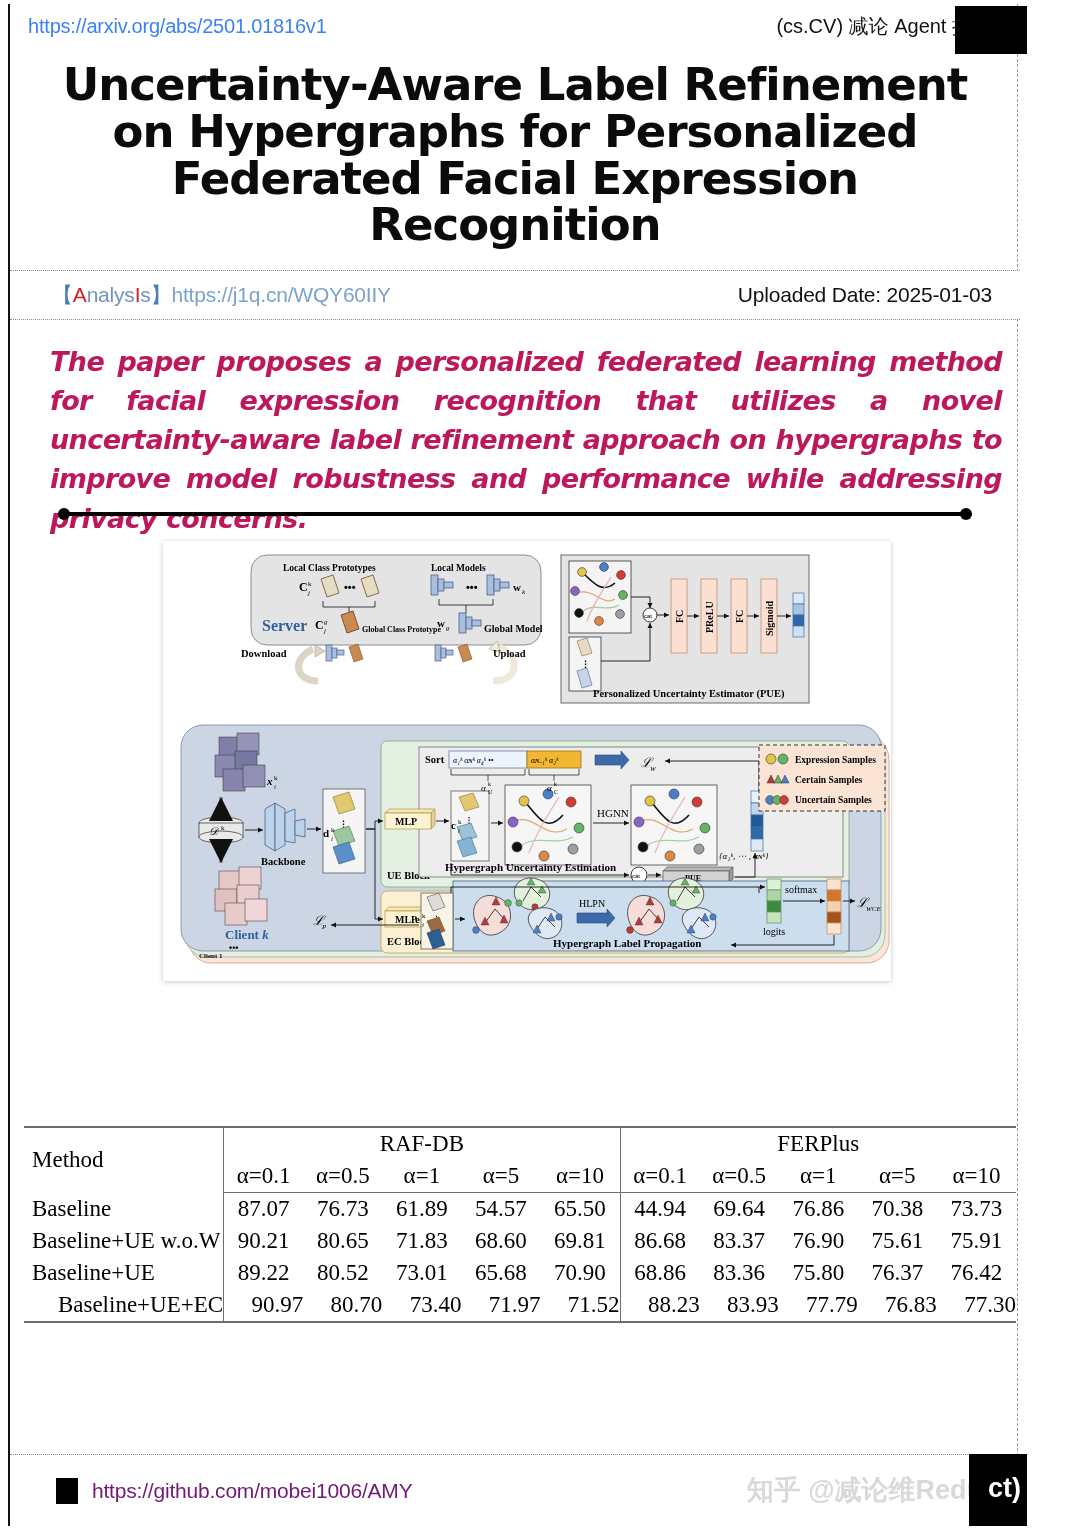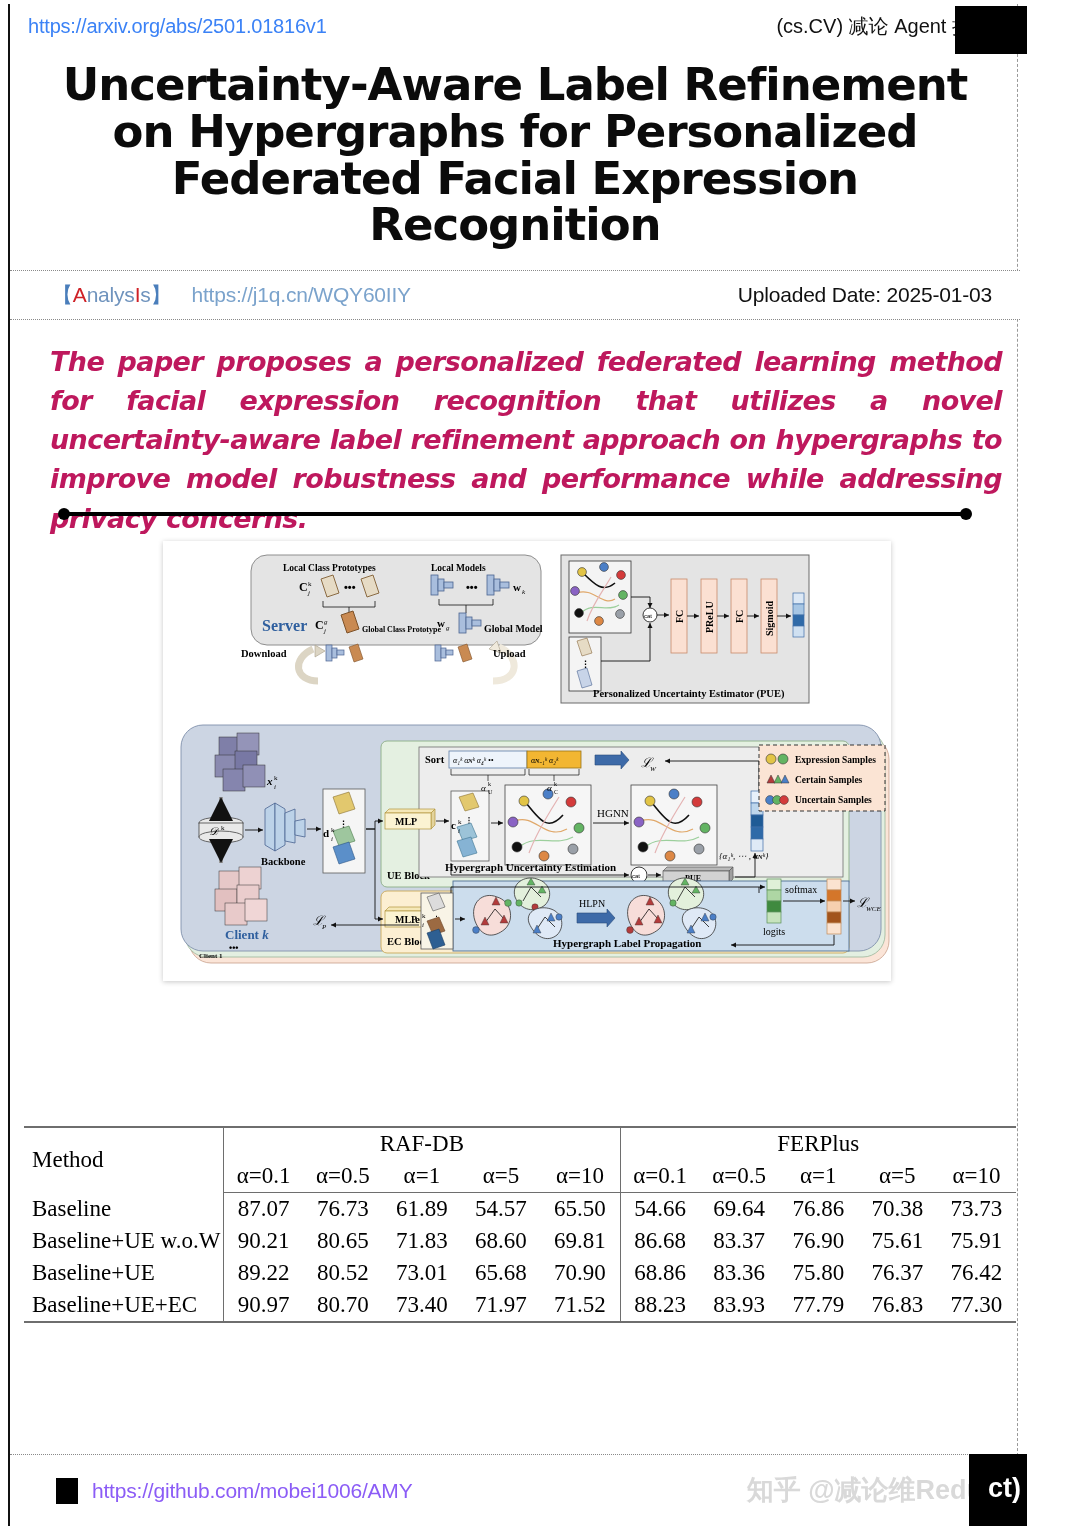--- a/index.html
+++ b/index.html
@@ -72,21 +72,21 @@
     box-sizing: border-box;
     display: flex; align-items: center;
     justify-content: space-between;
     padding: 0 22px 0 42px;
     background: #fff;
   }
   .analysis-left { font-size: 21px; letter-spacing: -0.2px; }
   .br-b { color: #4a7ebb; }
   .an-blue { color: #6f93bd; }
   .an-red  { color: #cf2127; }
-  .analysis-url { color: #7ba3cc; margin-left: 20px; }
+  .analysis-url { color: #7ba3cc; margin-left: 0; }
   .uploaded { font-size: 21px; color: #111; letter-spacing: -0.2px; margin-right: 6px;}
   
   .abstract {
     position: absolute; left: 40px; top: 338px;
     width: 952px;
     font-family: "DejaVu Sans", sans-serif;
     font-style: italic; font-weight: bold;
     font-size: 27px;
     line-height: 1.45;
     text-align: justify;
@@ -117,40 +117,40 @@
   table.results {
     border-collapse: collapse;
     width: 992px;
     font-family: "Liberation Serif", serif;
     font-size: 23px;
     color: #000;
   }
   table.results td, table.results th { padding: 3px 0; font-weight: normal; }
   .rule-top td { border-top: 2.5px solid #6e6e6e; }
   .rule-mid td { border-bottom: 1.4px solid #6e6e6e; }
-  .rule-bot td { border-bottom: 2.5px solid #6e6e6e; }
+  .rule-bot td { border-bottom: 2.5px solid #6e6e6e; text-align: right; }
   .vsep { border-left: 1.6px solid #6e6e6e; }
   .method-col { width: 192px; padding-left: 8px !important; text-align: left; }
   .num { text-align: center; width: 80px; }
   .grouphdr { text-align: center; }
   .hdr-sub { text-align: center; }
   .bold-row td { font-weight: bold; }
   
   .footer {
     position: absolute; left: 0; bottom: 0;
     width: 1010px; height: 72px;
     border-top: 1px dotted #8a8a8a;
     box-sizing: border-box;
     display: flex; align-items: center;
     padding-left: 46px;
   }
   .footer .sq {
     width: 22px; height: 26px; background: #000; margin-right: 14px;
   }
-  .footer .repo { font-size: 21px; color: #8b5cf6; letter-spacing: -0.2px; }
+  .footer .repo { font-size: 21px; color: #701a75; letter-spacing: -0.2px; }
   .watermark {
     position: absolute; right: 34px; bottom: 18px;
     font-size: 27px; color: #d9d9d9; font-weight: bold;
     white-space: nowrap; pointer-events: none;
   }
   .blackbox-br {
     position: absolute; right: -10px; bottom: 0px;
     width: 58px; height: 72px; background: #000;
   }
   .br-text {
@@ -605,21 +605,21 @@
           <td class="num hdr-sub">α=10</td>
         </tr>
 
         <tr>
           <td class="method-col">Baseline</td>
           <td class="num vsep">87.07</td>
           <td class="num">76.73</td>
           <td class="num">61.89</td>
           <td class="num">54.57</td>
           <td class="num">65.50</td>
-          <td class="num vsep">54.66</td>
+          <td class="num vsep">44.94</td>
           <td class="num">69.64</td>
           <td class="num">76.86</td>
           <td class="num">70.38</td>
           <td class="num">73.73</td>
         </tr>
         <tr>
           <td class="method-col">Baseline+UE  w.o.W</td>
           <td class="num vsep">90.21</td>
           <td class="num">80.65</td>
           <td class="num">71.83</td>

